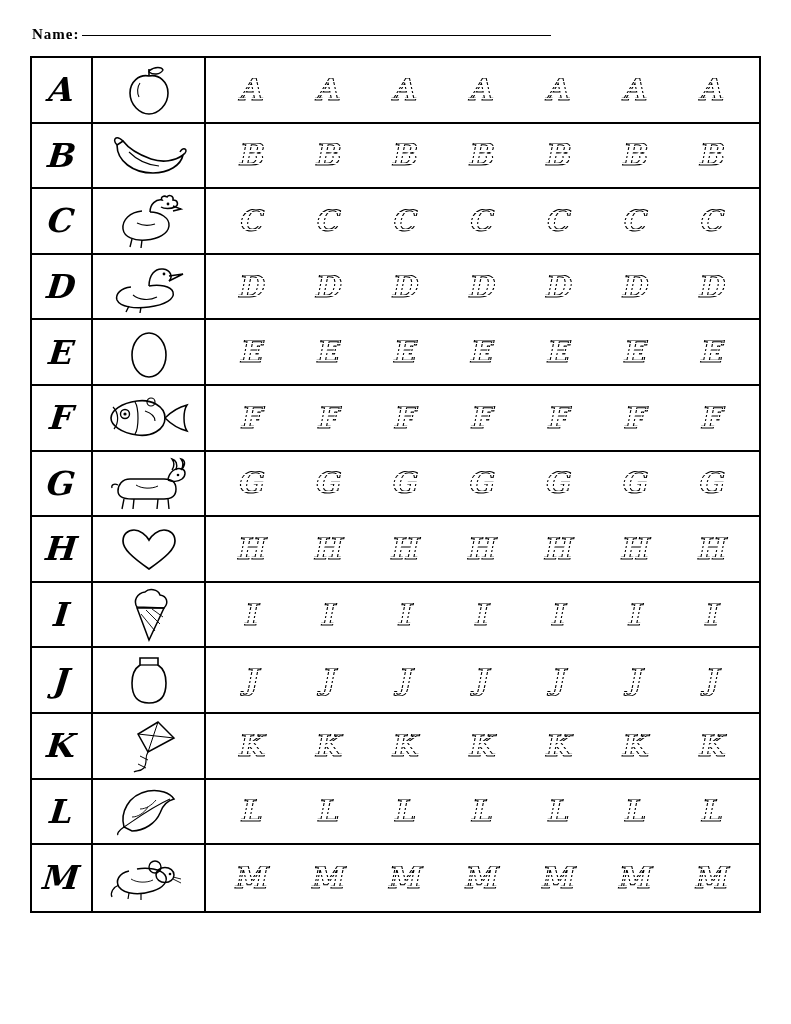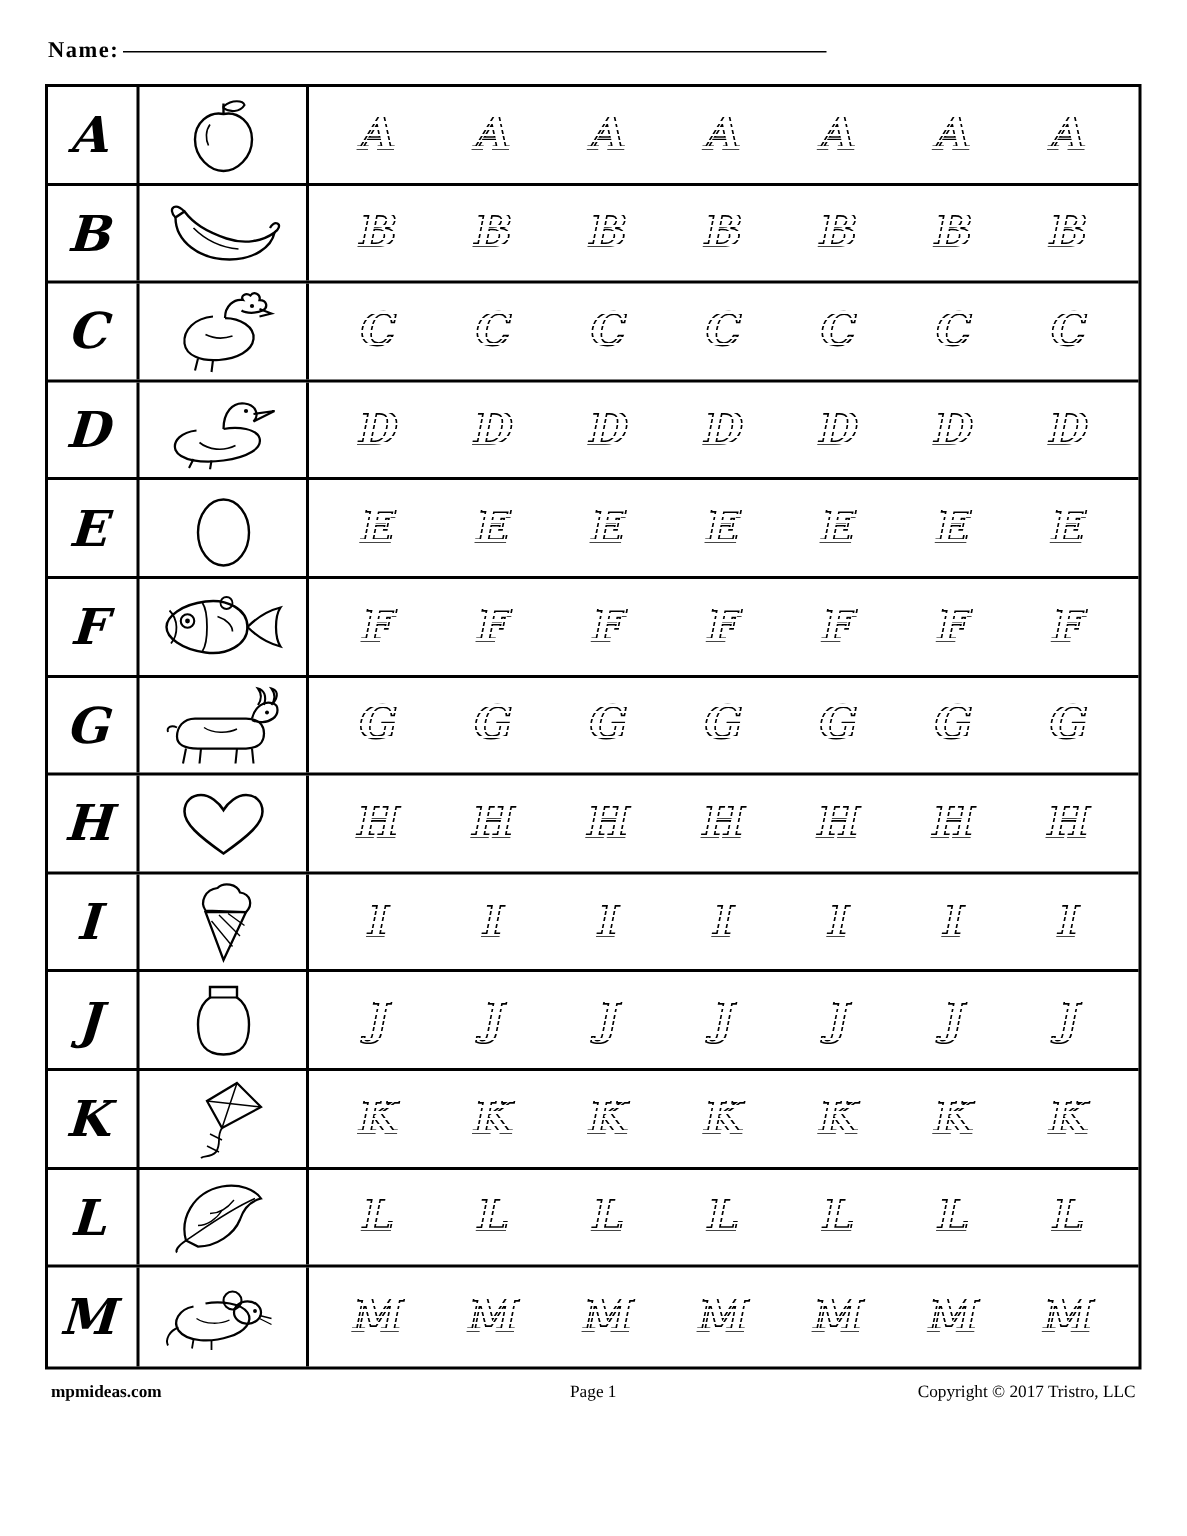--- a/index.html
+++ b/index.html
@@ -439,19 +439,14 @@
         <span class="trace-wrap"><span class="trace">M</span></span>
         <span class="trace-wrap"><span class="trace">M</span></span>
         <span class="trace-wrap"><span class="trace">M</span></span>
         <span class="trace-wrap"><span class="trace">M</span></span>
         <span class="trace-wrap"><span class="trace">M</span></span>
       </div>
     </div>
 
   </div>
 
-  <div class="footer">
-    <span class="left">mpmideas.com</span>
-    <span class="center">Page 1</span>
-    <span class="right">Copyright © 2017 Tristro, LLC</span>
-  </div>
 
 </div>
 
 </body></html>

